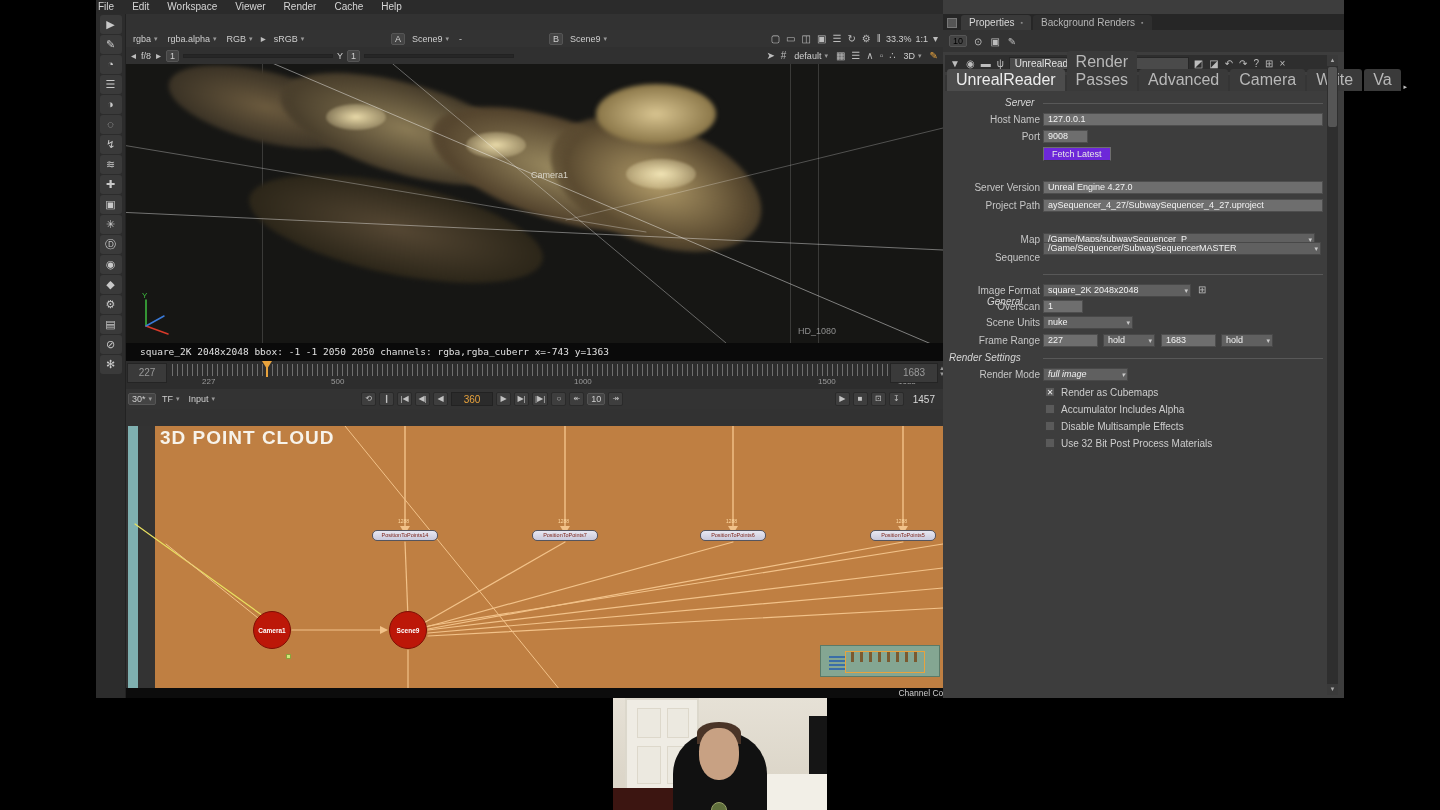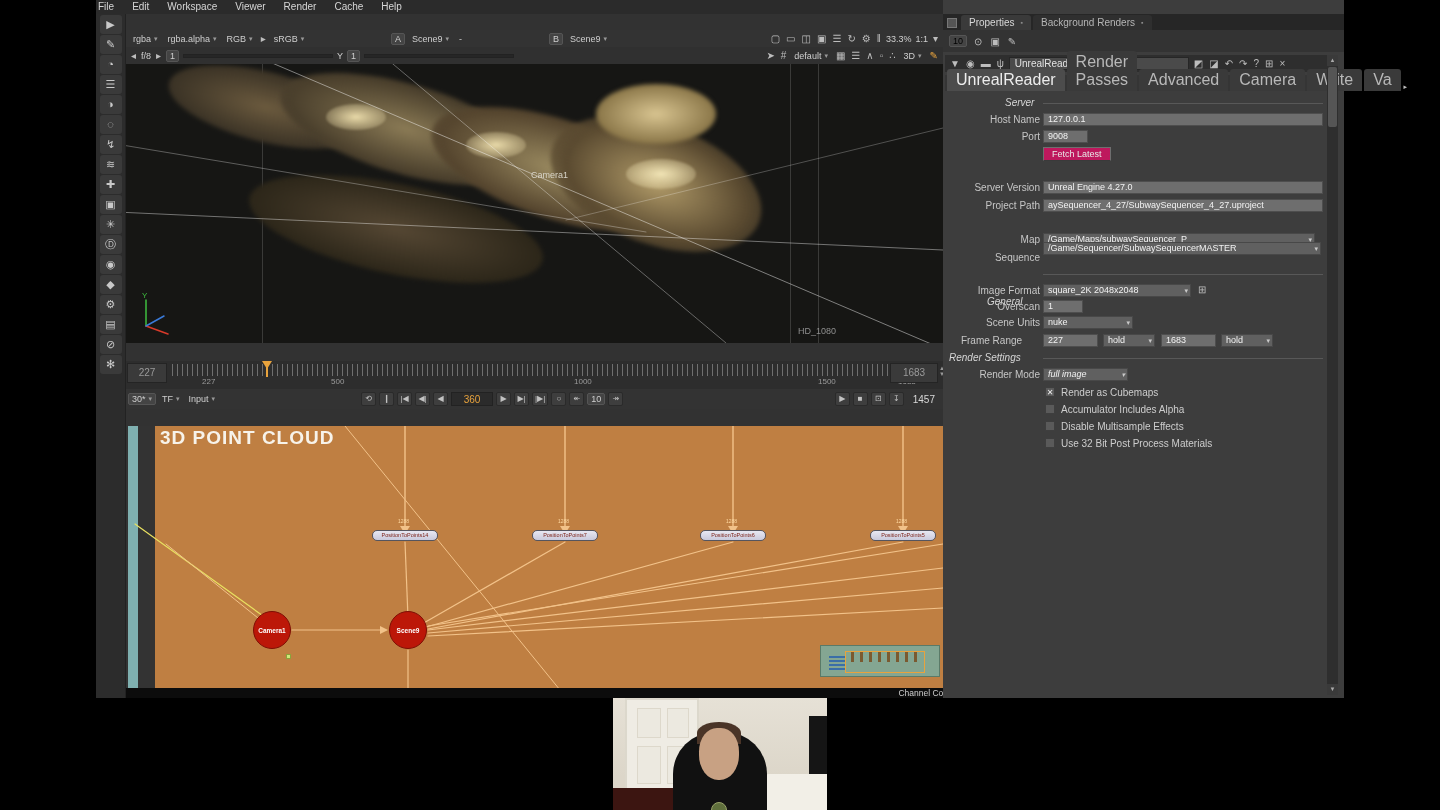--- a/index.html
+++ b/index.html
@@ -105,21 +105,21 @@
   .plbl { position:absolute; width:97px; text-align:right; font-size:10px; color:#c6c6c6; }
   .pfield { position:absolute; height:13px; background:#6e6e6e; border:1px solid #4e4e4e;
             color:#f2f2f2; font-size:9px; line-height:11px; padding:0 4px; overflow:hidden;
             white-space:nowrap; }
   .pdrop { position:absolute; height:13px; background:#606060; border:1px solid #484848;
            color:#f2f2f2; font-size:9px; line-height:11px; padding:0 12px 0 4px; overflow:hidden;
            white-space:nowrap; }
   .pdrop::after { content:"▾"; position:absolute; right:2px; top:0; font-size:7px; color:#c9c9c9; }
   .sect { position:absolute; font-size:10px; color:#d6d6d6;font-style:italic; }
   .sectline { position:absolute; height:1px; background:#585858; }
-  .pbtn { position:absolute; height:14px; background:#be185d; border:1px solid #6e6e6e;
+  .pbtn { position:absolute; height:14px; background:#6d28d9; border:1px solid #6e6e6e;
           border-bottom-color:#3a3a3a; color:#e8e8e8; font-size:9px; line-height:12px; padding:0 8px; }
   .cb { position:absolute; width:10px; height:10px; background:#5a5a5a; border:1px solid #3e3e3e;
         color:#f0f0f0; font-size:8px; line-height:9px; text-align:center; }
   .cb.checked::after { content:"✕"; }
   .cblbl { position:absolute; font-size:10px; color:#cdcdcd; }
   #pscroll { position:absolute; left:384px; top:55px; width:11px; height:640px; background:#2e2e2e; }
   #pthumb { position:absolute; left:1px; top:12px; width:9px; height:60px; background:#555; border-radius:2px; }
   .sarrow { position:absolute; left:0; width:11px; height:11px; font-size:6px; color:#aaa;
             text-align:center; line-height:11px; background:#3a3a3a; }
 
@@ -280,20 +280,21 @@
     <span id="cameralbl">Camera1</span>
     <span id="fmtlbl">HD_1080</span>
     <svg width="46" height="46" style="position:absolute;left:8px;top:226px">
       <line x1="12" y1="36" x2="12" y2="10" stroke="#3fbf3f" stroke-width="1.5"></line>
       <line x1="12" y1="36" x2="34" y2="44" stroke="#d83a2a" stroke-width="1.5"></line>
       <line x1="12" y1="36" x2="30" y2="26" stroke="#3a7ad8" stroke-width="1.5"></line>
       <text x="8" y="8" fill="#3fbf3f" font-size="8">Y</text>
     </svg>
   </div>
 
+  <div id="infobar">square_2K 2048x2048  bbox: -1 -1 2050 2050 channels: rgba,rgba_cuberr x=-743 y=1363</div>
 
   <div id="ruler">
     <span class="framebox" style="left:1px;top:2px;width:40px;height:20px;line-height:18px;">227</span>
     <div id="rulertrack"></div>
     <span class="ticklbl" style="left:76px;">227</span>
     <span class="ticklbl" style="left:205px;">500</span>
     <span class="ticklbl" style="left:448px;">1000</span>
     <span class="ticklbl" style="left:692px;">1500</span>
     <span class="ticklbl" style="left:772px;">1683</span>
     <span id="playhead" style="left:136px;"></span>
@@ -469,21 +470,21 @@
     <span class="plbl" style="left:0;top:285px;">Image Format</span>
     <span class="pdrop" style="left:100px;top:284px;width:148px;">square_2K 2048x2048</span>
     <span class="ic" style="position:absolute;left:254px;top:284px;">⊞</span>
 
     <span class="plbl" style="left:0;top:301px;">Overscan</span>
     <span class="pfield" style="left:100px;top:300px;width:40px;">1</span>
 
     <span class="plbl" style="left:0;top:317px;">Scene Units</span>
     <span class="pdrop" style="left:100px;top:316px;width:90px;">nuke</span>
 
-    <span class="plbl" style="left:0;top:335px;text-align:center;">Frame Range</span>
+    <span class="plbl" style="left:0;top:335px;">Frame Range</span>
     <span class="pfield" style="left:100px;top:334px;width:55px;">227</span>
     <span class="pdrop" style="left:160px;top:334px;width:52px;">hold</span>
     <span class="pfield" style="left:218px;top:334px;width:55px;">1683</span>
     <span class="pdrop" style="left:278px;top:334px;width:52px;">hold</span>
 
     <span class="sect" style="left:6px;top:352px;">Render Settings</span>
     <span class="sectline" style="left:100px;top:358px;width:280px;"></span>
 
     <span class="plbl" style="left:0;top:369px;">Render Mode</span>
     <span class="pdrop" style="left:100px;top:368px;width:85px;font-style:italic;">full image</span>

